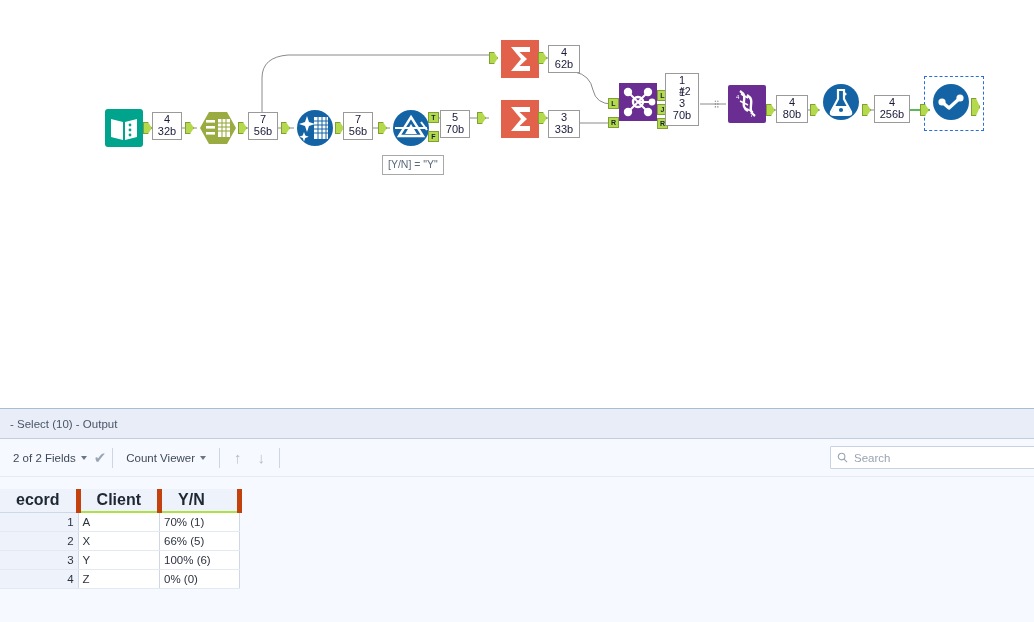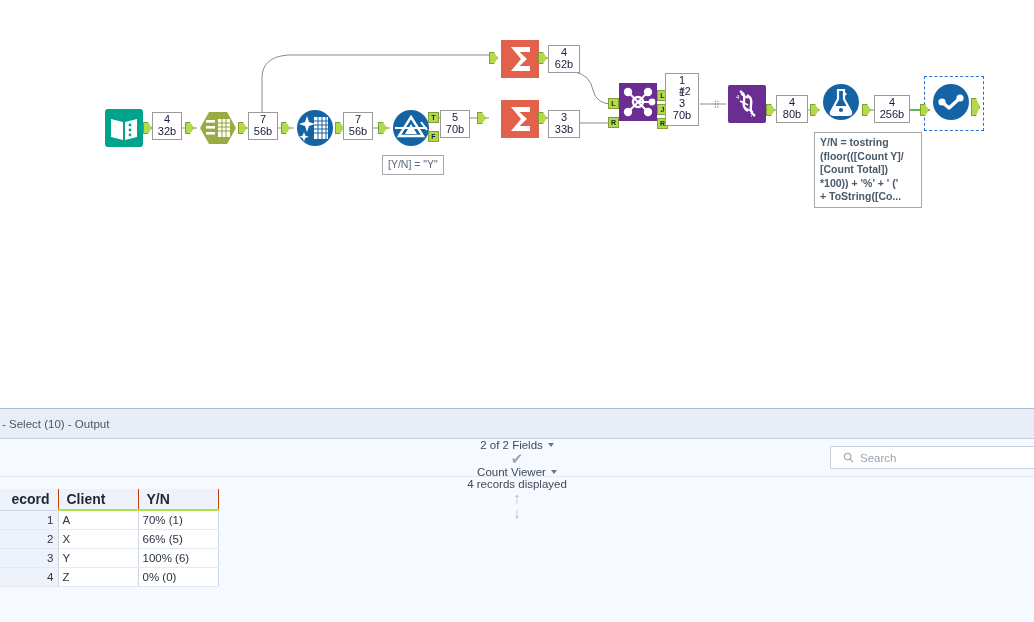--- a/index.html
+++ b/index.html
@@ -75,64 +75,63 @@
   svg.wires{position:absolute;left:0;top:0;width:1034px;height:408px;pointer-events:none;}
 
   
   #results{
     position:absolute;left:0;top:408px;width:1034px;height:214px;
     background:#f6f9ff;
     border-top:1px solid #a9bcd6;
   }
   #res-titlebar{
     height:30px;background:#e9edf8;border-bottom:1px solid #c3cede;
-    display:flex;align-items:center;padding:0 2px;
+    display:flex;align-items:center;padding:0 10px;
     box-sizing:border-box;
   }
   #res-title{font-size:11.5px;color:#4a5566;}
 
   #res-toolbar{
     height:38px;background:#f6f9ff;
     display:flex;align-items:center;padding:0 6px;box-sizing:border-box;
     border-bottom:1px solid #e4eaf4;
     position:relative;
-    flex-direction:column;
   }
   .tb-item{
     display:flex;align-items:center;gap:5px;
     font-size:11.5px;color:#3f4a58;padding:0 7px;height:26px;
     white-space:nowrap;
   }
   .caret{
     width:0;height:0;border-left:3.5px solid transparent;border-right:3.5px solid transparent;
     border-top:4px solid #6a7585;display:inline-block;
   }
   .tb-sep{width:1px;height:20px;background:#cdd6e3;margin:0 6px;}
   .tick{color:#9aa5b4;font-size:15px;line-height:1;}
   .arrowbtn{color:#b4bdc9;font-size:15px;padding:0 8px;line-height:1;}
 
   #searchwrap{
     position:absolute;right:-1px;top:7px;
     width:205px;height:23px;
     border:1px solid #c7d2e2;background:#ffffff;
-    display:flex;align-items:center;padding:0 12px;box-sizing:border-box;
+    display:flex;align-items:center;padding:0 6px;box-sizing:border-box;
     border-radius:1px;
   }
   #searchwrap svg{flex:none;}
   #search-ph{font-size:11.5px;color:#9aa4b2;margin-left:6px;}
 
   
   #grid{position:absolute;left:0;top:80px;width:1034px;}
   table.g{border-collapse:collapse;font-size:11.5px;color:#2c3340;table-layout:fixed;}
   table.g th{
     background:#eef2fa;
     border-bottom:2px solid #aee04a;
-    border-right:1px solid #c2410c;
-    font-weight:bold;text-align:left;padding:2px 8px;height:15px;
-    font-size:14px;color:#1f2733;
+    border-right:5px solid #c2410c;
+    font-weight:bold;text-align:left;padding:2px 16px;height:15px;
+    font-size:16px;color:#1f2733;
   }
   table.g th.rec{text-align:right;border-bottom:1px solid #ced7e5;background:#eef2fa;}
   table.g td{
     border-right:1px solid #ced7e5;border-bottom:1px solid #e3e9f2;
     padding:2px 4px;height:14px;background:#ffffff;
   }
   table.g td.rec{
     text-align:right;background:#eef2fa;color:#2c3340;border-right:1px solid #ced7e5;
   }
   .col-rec{width:58px;}
@@ -347,25 +346,20 @@
       <circle cx="23" cy="11" r="1.6" fill="#ffffff"></circle>
     </svg>
   </div>
   <div class="nub out" style="left:862px;top:104px;"></div>
 
   <div class="cbox" style="left:874px;top:95px;width:26px;">
     <span class="n1">4</span>
     <span class="n2">256b</span>
   </div>
 
-  <div class="anno" style="left:814px;top:132px;width:96px;">Y/N = tostring
-(floor(([Count Y]/
-[Count Total])
-*100)) + '%' + ' ('
-+ ToString([Co...</div>
 
   <div class="selbox" style="left:924px;top:76px;width:58px;height:53px;"></div>
   <div class="nub in" style="left:920px;top:104px;"></div>
   <div class="tool" style="left:932px;top:83px;">
     <svg viewBox="0 0 38 38">
       <circle cx="19" cy="19" r="18" fill="#1464a5"></circle>
       <circle cx="10" cy="19" r="3.6" fill="#ffffff"></circle>
       <circle cx="28" cy="15" r="3.6" fill="#ffffff"></circle>
       <path d="M10 19 L17 25 L28 15" fill="none" stroke="#ffffff" stroke-width="3.4" stroke-linecap="round" stroke-linejoin="round"></path>
     </svg>
@@ -384,21 +378,20 @@
     <div class="tb-item">
       <span>2 of 2 Fields</span>
       <span class="caret"></span>
     </div>
     <span class="tick">✔</span>
     <div class="tb-sep"></div>
     <div class="tb-item">
       <span>Count Viewer</span>
       <span class="caret"></span>
     </div>
-    <div class="tb-item">4 records displayed</div>
     <div class="tb-sep"></div>
     <span class="arrowbtn">↑</span>
     <span class="arrowbtn">↓</span>
     <div class="tb-sep"></div>
 
     <div id="searchwrap">
       <svg width="11" height="11" viewBox="0 0 12 12">
         <circle cx="5" cy="5" r="3.6" fill="none" stroke="#9aa4b2" stroke-width="1.2"></circle>
         <line x1="7.7" y1="7.7" x2="11" y2="11" stroke="#9aa4b2" stroke-width="1.2"></line>
       </svg>

